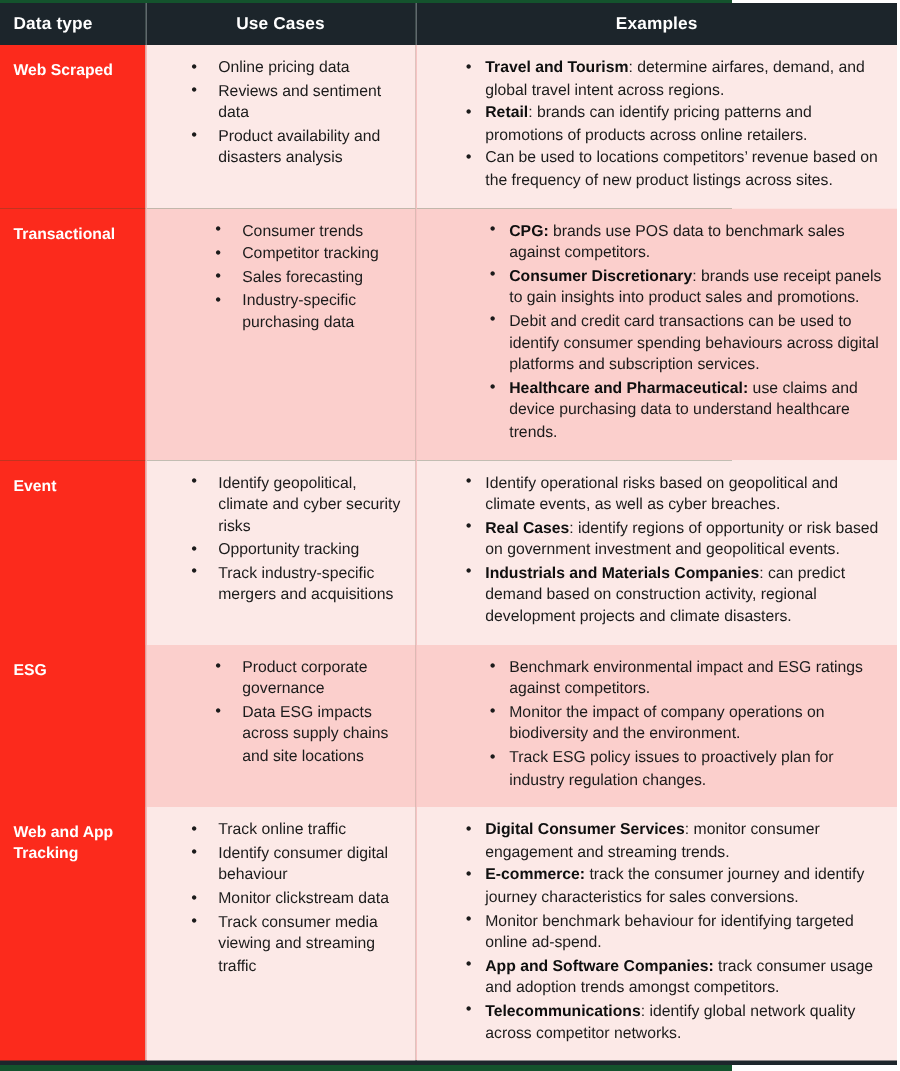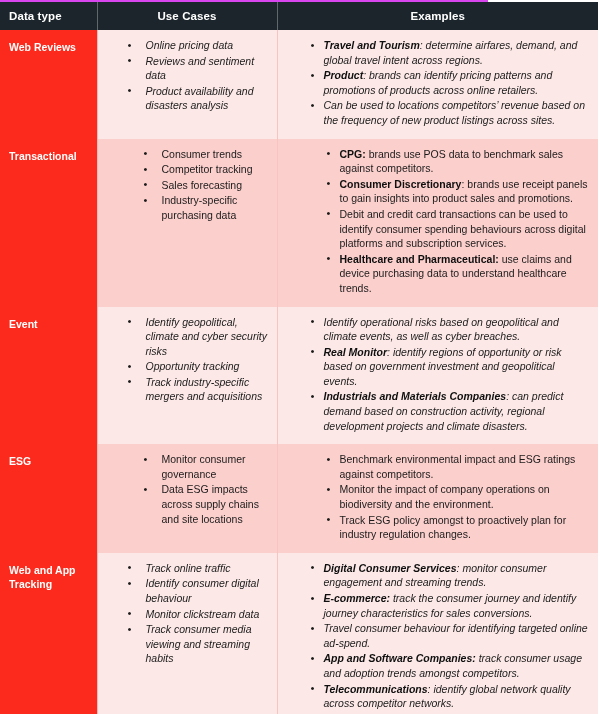--- a/index.html
+++ b/index.html
@@ -12,21 +12,21 @@
     width: 600px;
     height: 714px;
     font-family: "Liberation Sans", sans-serif;
     overflow: hidden;
   }
 
   .table-wrap {
     width: 488px;
     height: 714px;
     padding: 2px 2px 4px 0px;
-    background: #d946ef;
+    background: #14532d;
   }
 
   table.data-table {
     width: 598px;
     border-collapse: collapse;
     table-layout: fixed;
     border-bottom: 3px solid #1d262c;
   }
 
   col.c-type   { width: 97px; }
@@ -72,21 +72,21 @@
     border-right: 1px solid #f7c3c3;
     padding: 8px 6px 10px 0px;
   }
 
   td.cell-ex {
     padding: 8px 8px 10px 0px;
     margin-top: 20px;
   }
 
   tr.row-light td.cell-use,
-  tr.row-light td.cell-ex { background: #fce9e7; font-style: italic; }
+  tr.row-light td.cell-ex { background: #fce9e7; }
   tr.row-dark td.cell-use,
   tr.row-dark td.cell-ex { background: #fbcfcc; padding-left: 16px; }
 
   ul.bullets {
     margin: 0;
     padding: 0;
     list-style: none;
   }
   ul.bullets li {
     position: relative;
@@ -134,32 +134,32 @@
     </colgroup>
     <thead>
       <tr>
         <th class="th-type">Data type</th>
         <th class="th-use">Use Cases</th>
         <th class="th-ex">Examples</th>
       </tr>
     </thead>
     <tbody id="table-body">
         <tr class="row-light">
-          <td class="cell-type">Web Reviews</td>
+          <td class="cell-type">Web Scraped</td>
           <td class="cell-use">
             <ul class="bullets">
               <li>Online pricing data</li>
               <li>Reviews and sentiment data</li>
               <li>Product availability and disasters analysis</li>
             </ul>
           </td>
           <td class="cell-ex">
             <ul class="bullets">
               <li><b class="lead">Travel and Tourism</b>: determine airfares, demand, and global travel intent across regions.</li>
-              <li><b class="lead">Product</b>: brands can identify pricing patterns and promotions of products across online retailers.</li>
+              <li><b class="lead">Retail</b>: brands can identify pricing patterns and promotions of products across online retailers.</li>
               <li>Can be used to locations competitors’ revenue based on the frequency of new product listings across sites.</li>
             </ul>
           </td>
         </tr>
         <tr class="row-dark">
           <td class="cell-type">Transactional</td>
           <td class="cell-use">
             <ul class="bullets">
               <li>Consumer trends</li>
               <li>Competitor tracking</li>
@@ -181,56 +181,56 @@
           <td class="cell-use">
             <ul class="bullets">
               <li>Identify geopolitical, climate and cyber security risks</li>
               <li>Opportunity tracking</li>
               <li>Track industry-specific mergers and acquisitions</li>
             </ul>
           </td>
           <td class="cell-ex">
             <ul class="bullets">
               <li>Identify operational risks based on geopolitical and climate events, as well as cyber breaches.</li>
-              <li><b class="lead">Real Monitor</b>: identify regions of opportunity or risk based on government investment and geopolitical events.</li>
+              <li><b class="lead">Real Cases</b>: identify regions of opportunity or risk based on government investment and geopolitical events.</li>
               <li><b class="lead">Industrials and Materials Companies</b>: can predict demand based on construction activity, regional development projects and climate disasters.</li>
             </ul>
           </td>
         </tr>
         <tr class="row-dark">
           <td class="cell-type">ESG</td>
           <td class="cell-use">
             <ul class="bullets">
-              <li>Monitor consumer governance</li>
+              <li>Product corporate governance</li>
               <li>Data ESG impacts across supply chains and site locations</li>
             </ul>
           </td>
           <td class="cell-ex">
             <ul class="bullets">
               <li>Benchmark environmental impact and ESG ratings against competitors.</li>
               <li>Monitor the impact of company operations on biodiversity and the environment.</li>
-              <li>Track ESG policy amongst to proactively plan for industry regulation changes.</li>
+              <li>Track ESG policy issues to proactively plan for industry regulation changes.</li>
             </ul>
           </td>
         </tr>
         <tr class="row-light">
           <td class="cell-type">Web and App Tracking</td>
           <td class="cell-use">
             <ul class="bullets">
               <li>Track online traffic</li>
               <li>Identify consumer digital behaviour</li>
               <li>Monitor clickstream data</li>
-              <li>Track consumer media viewing and streaming habits</li>
+              <li>Track consumer media viewing and streaming traffic</li>
             </ul>
           </td>
           <td class="cell-ex">
             <ul class="bullets">
               <li><b class="lead">Digital Consumer Services</b>: monitor consumer engagement and streaming trends.</li>
               <li><b class="lead">E-commerce:</b> track the consumer journey and identify journey characteristics for sales conversions.</li>
-              <li>Travel consumer behaviour for identifying targeted online ad-spend.</li>
+              <li>Monitor benchmark behaviour for identifying targeted online ad-spend.</li>
               <li><b class="lead">App and Software Companies:</b> track consumer usage and adoption trends amongst competitors.</li>
               <li><b class="lead">Telecommunications</b>: identify global network quality across competitor networks.</li>
             </ul>
           </td>
         </tr>
       </tbody>
   </table>
 </div>
 
 </body></html>

